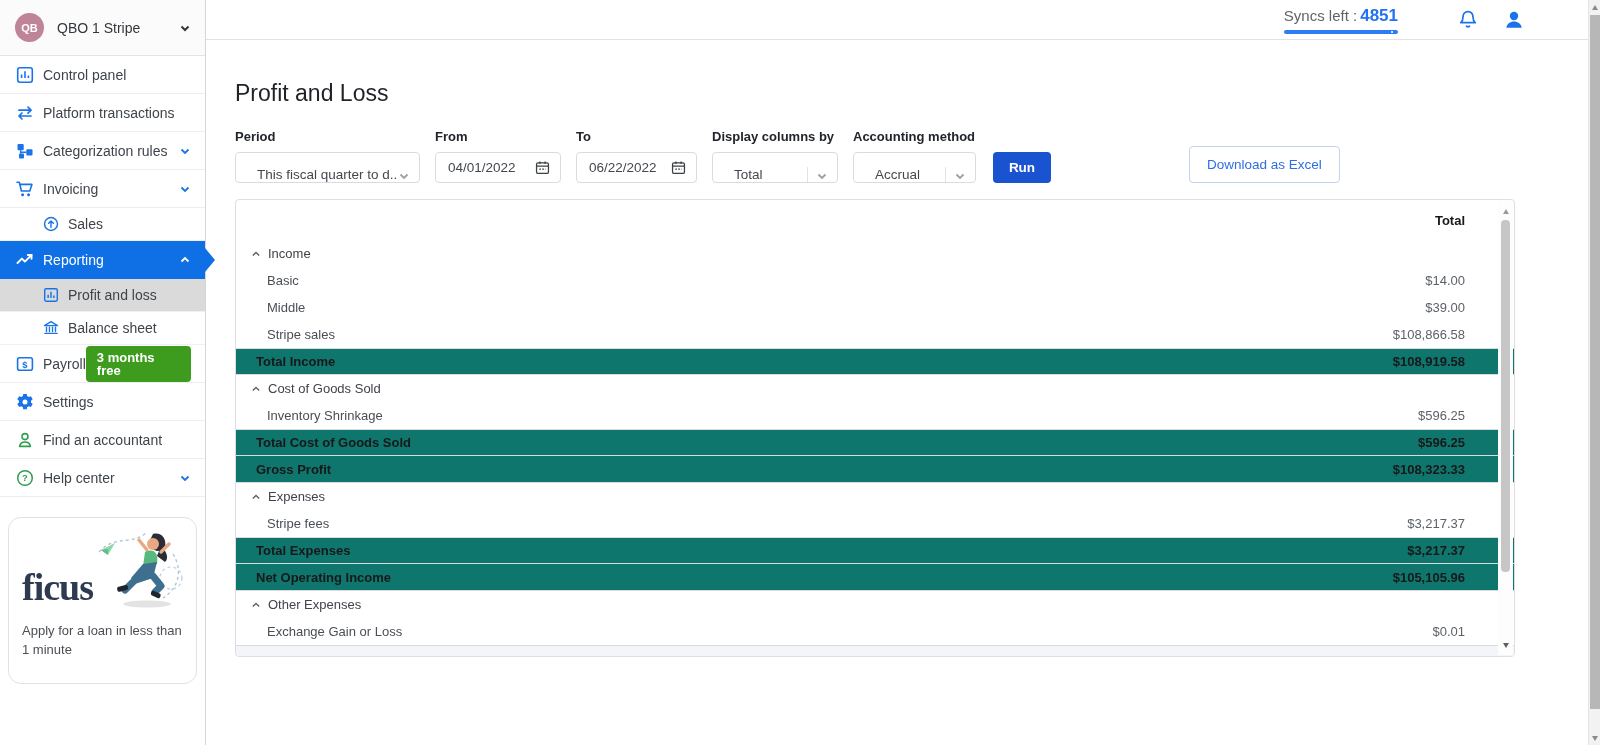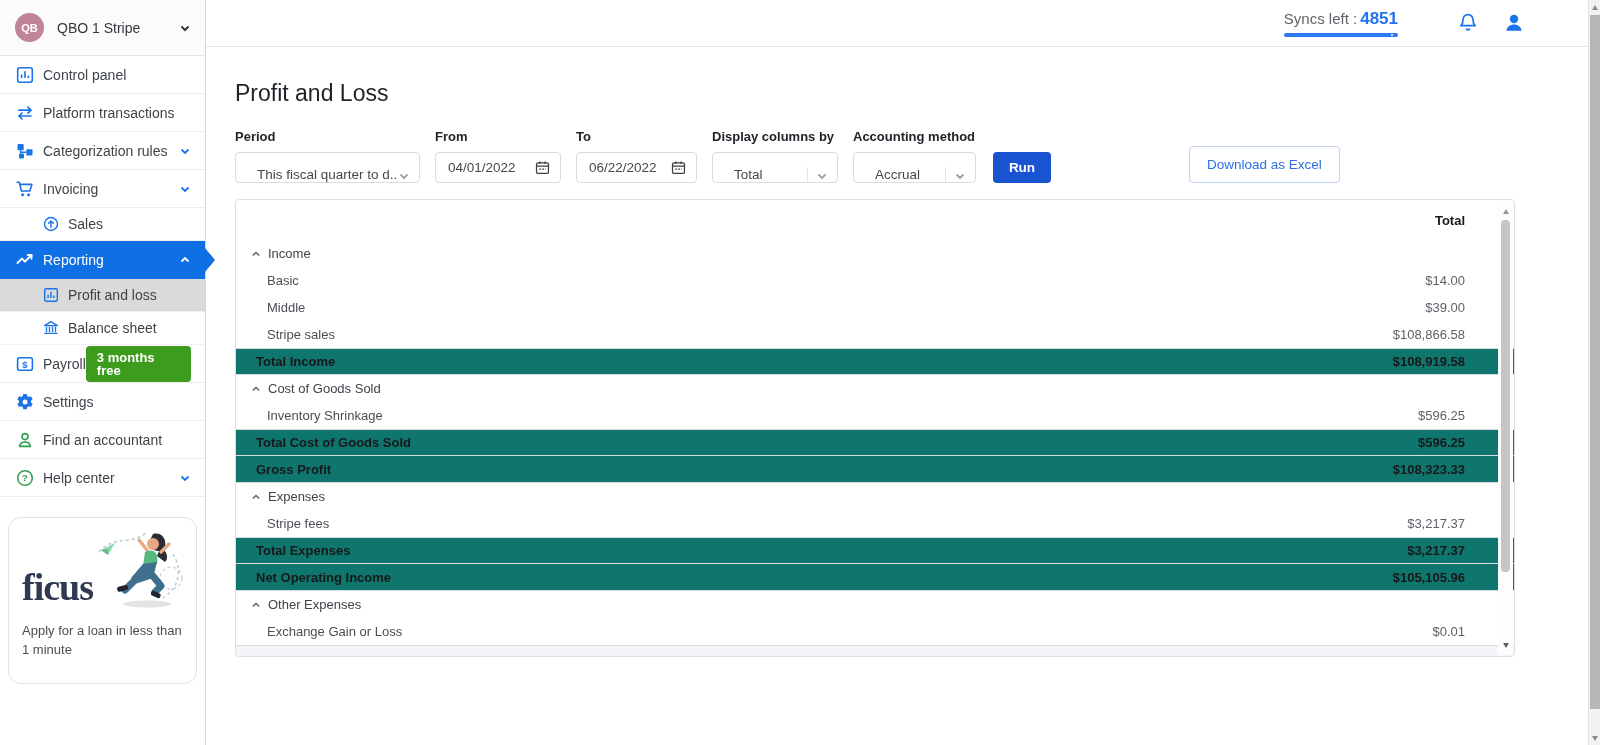--- a/index.html
+++ b/index.html
@@ -37,21 +37,21 @@
   .badge { margin-left:auto; background:#3d9c1e; color:#fff; font-size:13px; font-weight:bold; border-radius:4px; padding:5px 11px; line-height:1; }
 
   .ad-card { margin:20px 8px 0 8px; border:1px solid #e2e2e2; border-radius:13px; background:#fff; padding:12px 13px 13px 13px; }
   .ad-hero { display:flex; align-items:flex-end; height:84px; margin-bottom:8px; }
   .ad-logo { font-family:"Liberation Serif",serif; font-weight:bold; font-size:38px; color:#2e3a50; line-height:1; letter-spacing:-1px; margin-bottom:8px; }
   .ad-illu { margin-left:2px; }
   .ad-text { font-size:13px; color:#4a4e54; line-height:1.45; margin-bottom:10px; }
   .ad-btn { display:block; width:100%; height:31px; background:#1a53cf; border:none; border-radius:4px; color:#fff; font-size:14px; font-family:"Liberation Sans",sans-serif; cursor:pointer; }
 
   
-  .topbar { position:absolute; left:206px; top:0; width:1382px; height:47px; background:#fff; border-bottom:1px solid #e2e2e2; display:flex; align-items:center; justify-content:flex-end; padding-right:62px; }
+  .topbar { position:absolute; left:206px; top:0; width:1382px; height:40px; background:#fff; border-bottom:1px solid #e2e2e2; display:flex; align-items:center; justify-content:flex-end; padding-right:62px; }
   .syncs { position:relative; margin-right:36px; padding-bottom:8px; }
   .syncs-line { font-size:15px; color:#5f6368; white-space:nowrap; }
   .syncs-line b { color:#2372f0; font-size:17px; margin-left:3px; }
   .syncs-bar { position:absolute; left:0; bottom:0; width:100%; height:4px; background:#2e7bf6; border-radius:2px; }
   .syncs-dot { position:absolute; right:5px; top:1px; width:2px; height:2px; background:#fff; border-radius:50%; }
   .tb-icon { color:#1a73e8; margin-left:22px; cursor:pointer; }
   .tb-icon svg { width:24px; height:24px; display:block; }
 
   
   .main { position:absolute; left:206px; top:56px; width:1382px; height:689px; background:#fff; padding:24px 0 0 29px; }

